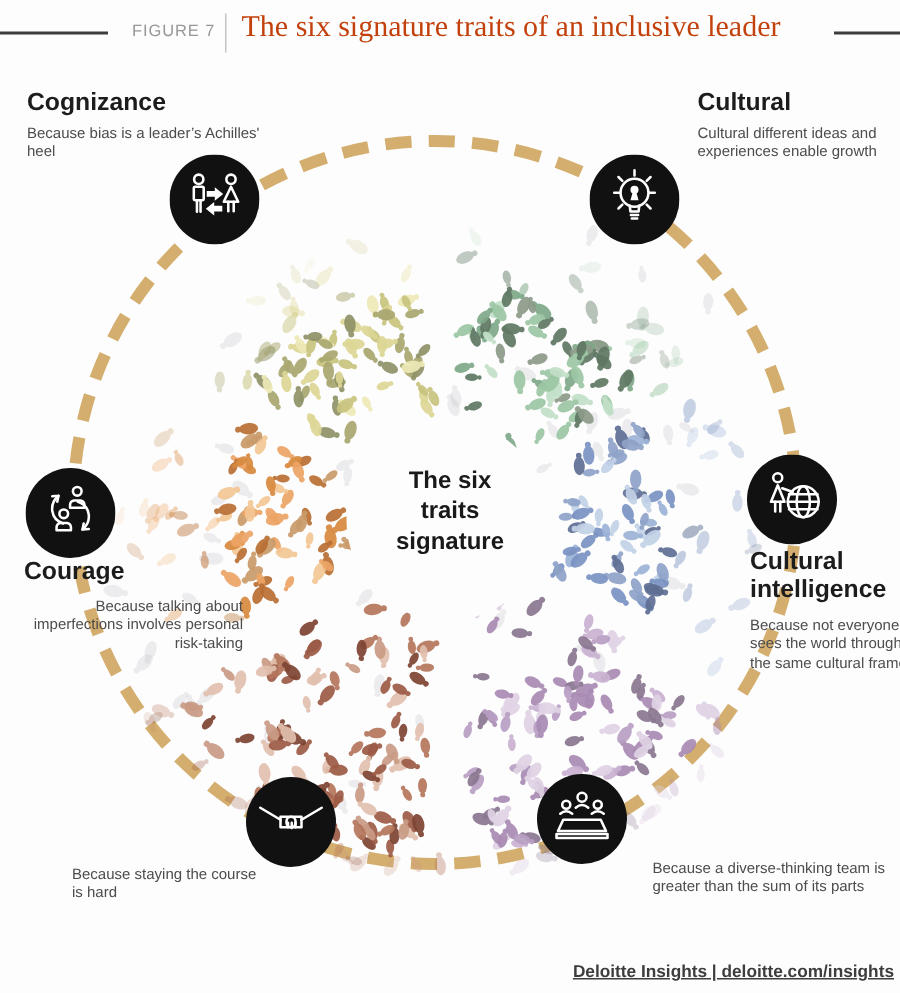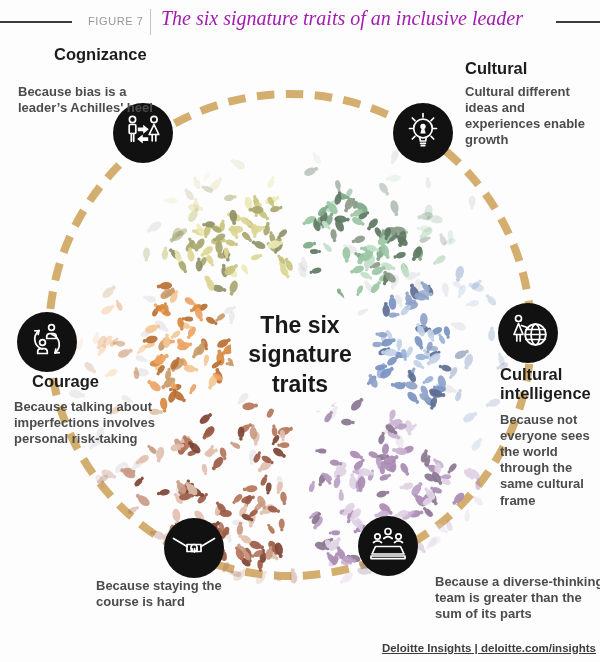--- a/index.html
+++ b/index.html
@@ -19,65 +19,65 @@
   #header-divider{position:absolute;left:150px;top:9px;width:1px;height:26px;background:#c4c4c4;}
   #figure-title{
     position:absolute;left:161px;top:7px;font-family:"Liberation Serif",serif;
     font-size:20px;color:#1b1b1b;white-space:nowrap;
   }
   
   #scene{position:absolute;left:0;top:0;}
   
   #center-label{
     position:absolute;left:228px;top:311px;width:144px;text-align:center;
-    font-size:23px;font-weight:bold;color:#191919;line-height:1.28;
+    font-size:16px;font-weight:bold;color:#191919;line-height:1.28;
   }
   #center-label span{display:block;}
   
   .trait-icon{position:absolute;width:60px;height:60px;}
   #icon-cognizance{left:113px;top:103px;}
   #icon-curiosity{left:393px;top:103px;}
   #icon-courage{left:17px;top:312px;}
   #icon-cultural{left:498px;top:303px;}
   #icon-commitment{left:164px;top:518px;}
   #icon-collaboration{left:358px;top:516px;}
   .trait-icon path,.trait-icon circle.ln,.trait-icon ellipse.ln,.trait-icon rect.ln,.trait-icon line{
     fill:none;stroke:#ffffff;stroke-width:1.7;stroke-linecap:round;stroke-linejoin:round;
   }
   .trait-icon .fw{fill:#ffffff;stroke:none;}
   
   .trait-name{position:absolute;font-size:16.5px;font-weight:bold;color:#1c1c1c;line-height:1.15;}
-  .trait-desc{position:absolute;font-size:13px;color:#4c4c4c;line-height:1.24;font-weight:bold;}
-  #name-cognizance{left:18px;top:45px;margin-left:36px;}
+  .trait-desc{position:absolute;font-size:10px;color:#4c4c4c;line-height:1.24;}
+  #name-cognizance{left:18px;top:59px;}
   #desc-cognizance{left:18px;top:84px;width:158px;}
   #name-curiosity{left:465px;top:59px;}
   #desc-curiosity{left:465px;top:84px;width:134px;}
-  #name-courage{left:16px;top:372px;margin-left:16px;}
-  #desc-courage{left:14px;top:399px;width:148px;}
+  #name-courage{left:16px;top:372px;}
+  #desc-courage{left:14px;top:399px;width:148px;text-align:right;}
   #name-cultural{left:500px;top:365px;width:98px;}
   #desc-cultural{left:500px;top:412px;width:106px;}
   #name-commitment{left:48px;top:549px;}
-  #desc-commitment{left:48px;top:578px;width:130px;margin-left:48px;}
+  #desc-commitment{left:48px;top:578px;width:130px;}
   #name-collaboration{left:435px;top:545px;}
   #desc-collaboration{left:435px;top:574px;width:176px;}
   
   #footer{
     position:absolute;right:4px;top:642px;font-size:11.5px;font-weight:bold;color:#3d3d3d;text-decoration:underline;
   }
 </style>
 </head>
 <body>
 
 <div id="canvas">
 
   <div id="header">
     <div class="rule" id="rule-left"></div>
     <span id="figure-label" style="color: rgb(151, 151, 151);">FIGURE 7</span>
     <div id="header-divider"></div>
-    <span id="figure-title" style="color: #a21caf; font-style: italic;">The six signature traits of an inclusive leader</span>
+    <span id="figure-title" style="color: #c2410c;">The six signature traits of an inclusive leader</span>
     <div class="rule" id="rule-right"></div>
   </div>
 
   <svg id="scene" width="600" height="662" viewBox="0 0 600 662">
     <circle id="dash-ring" cx="290" cy="335" r="241" fill="none" stroke="#d4ae6e" stroke-width="8" stroke-dasharray="17.5 11.5"></circle>
     <g id="crowd-layer">
         <g transform="translate(304.0,265.6) rotate(352)" fill="#c3c3ca" opacity="0.28">
           <ellipse cx="0" cy="0" rx="3.6" ry="6.1"></ellipse>
           <circle cx="0" cy="-6.9" r="1.9"></circle>
         </g>
@@ -2420,22 +2420,22 @@
         <g transform="translate(164.9,254.5) rotate(5)" fill="#c8c47e" opacity="0.53">
           <ellipse cx="0" cy="0" rx="3.2" ry="5.4"></ellipse>
           <circle cx="0" cy="-6.2" r="1.8"></circle>
         </g>
       </g>
     <circle cx="298" cy="347" r="67" fill="#fdfdfd"></circle>
   </svg>
 
   <div id="center-label">
     <span>The six</span>
+    <span>traits</span>
     <span>signature</span>
-    <span>traits</span>
   </div>
 
   <svg class="trait-icon" id="icon-cognizance" viewBox="0 0 60 60">
     <circle class="icon-bg" cx="30" cy="30" r="30" fill="#111111"></circle>
     <circle class="ln" cx="19.5" cy="16.5" r="3.1"></circle>
     <rect class="ln" x="16.2" y="21.5" width="6.6" height="9" rx="1"></rect>
     <line x1="18.3" y1="30.5" x2="18.3" y2="38.2"></line>
     <line x1="20.7" y1="30.5" x2="20.7" y2="38.2"></line>
     <circle class="ln" cx="41" cy="16.5" r="3.1"></circle>
     <path d="M41 21.5 L36.2 31.5 H45.8 Z"></path>

